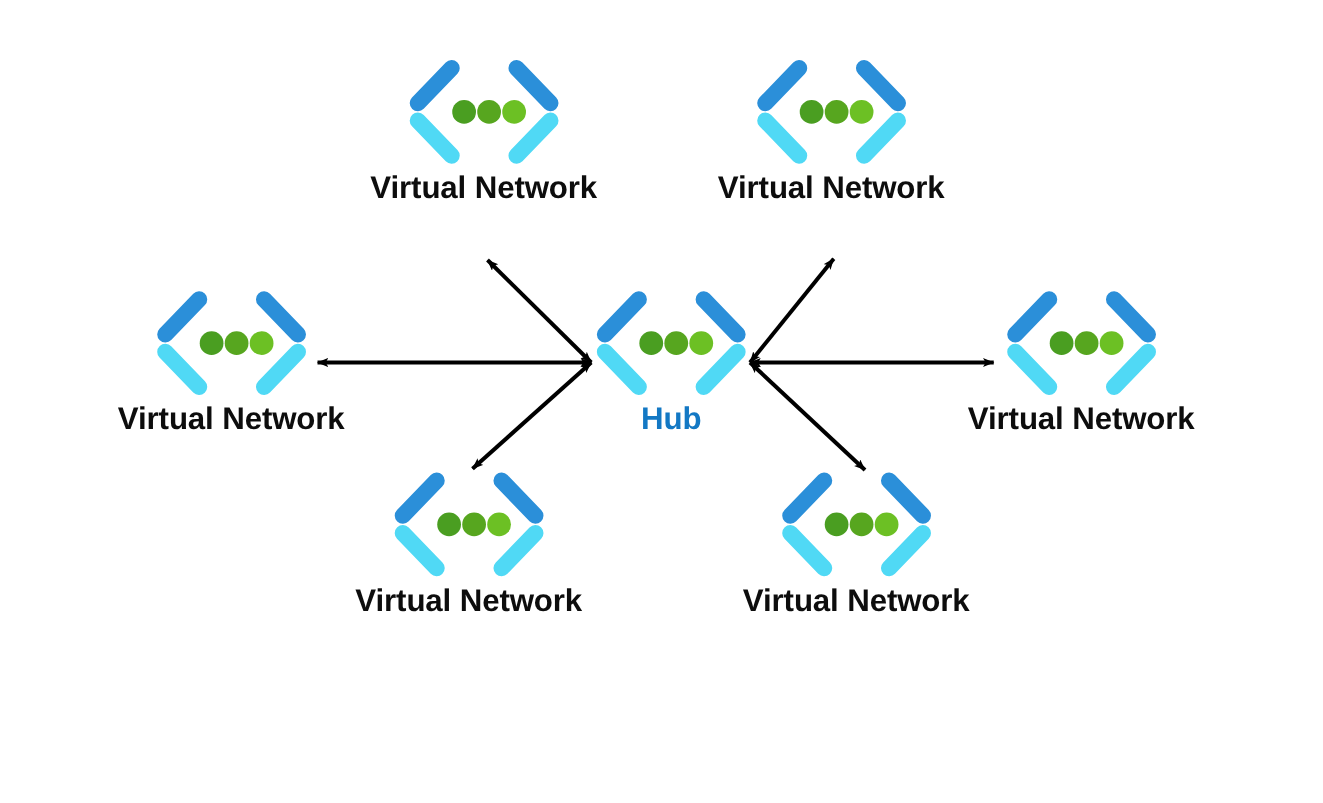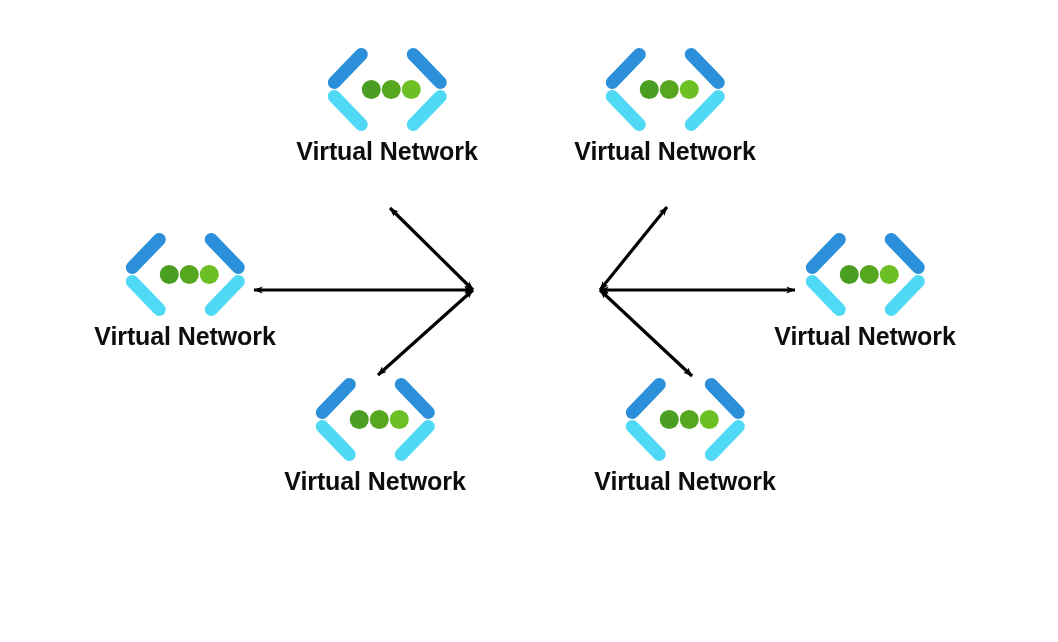--- a/index.html
+++ b/index.html
@@ -74,20 +74,34 @@
       <line x1="473" y1="290" x2="378" y2="375" marker-start="url(#ah-start)" marker-end="url(#ah)"></line>
 
       <line x1="600" y1="290" x2="667" y2="207" marker-start="url(#ah-start)" marker-end="url(#ah)"></line>
 
       <line x1="600" y1="290" x2="795" y2="290" marker-start="url(#ah-start)" marker-end="url(#ah)"></line>
 
       <line x1="600" y1="290" x2="692" y2="376" marker-start="url(#ah-start)" marker-end="url(#ah)"></line>
     </g>
   </svg>
 
+  <div class="node" style="left:537px; top:290px;">
+    <svg class="vnet-icon" width="128" height="86" viewBox="0 0 128 86">
+      <g stroke-linecap="round" fill="none" stroke-width="13">
+        <path stroke="#2b8fd9" d="M38 8 L11 36"></path>
+        <path stroke="#50d9f5" d="M11 50 L38 78"></path>
+        <path stroke="#2b8fd9" d="M90 8 L117 36"></path>
+        <path stroke="#50d9f5" d="M117 50 L90 78"></path>
+      </g>
+      <circle cx="48" cy="43" r="9.5" fill="#4a9e21"></circle>
+      <circle cx="68" cy="43" r="9.5" fill="#57a61f"></circle>
+      <circle cx="88" cy="43" r="9.5" fill="#6cc024"></circle>
+    </svg>
+    <div class="node-label hub-label">Hub</div>
+  </div>
 
   <div class="node" style="left:387px; top:105px;">
     <svg class="vnet-icon" width="128" height="86" viewBox="0 0 128 86">
       <g stroke-linecap="round" fill="none" stroke-width="13">
         <path stroke="#2b8fd9" d="M38 8 L11 36"></path>
         <path stroke="#50d9f5" d="M11 50 L38 78"></path>
         <path stroke="#2b8fd9" d="M90 8 L117 36"></path>
         <path stroke="#50d9f5" d="M117 50 L90 78"></path>
       </g>
       <circle cx="48" cy="43" r="9.5" fill="#4a9e21"></circle>

